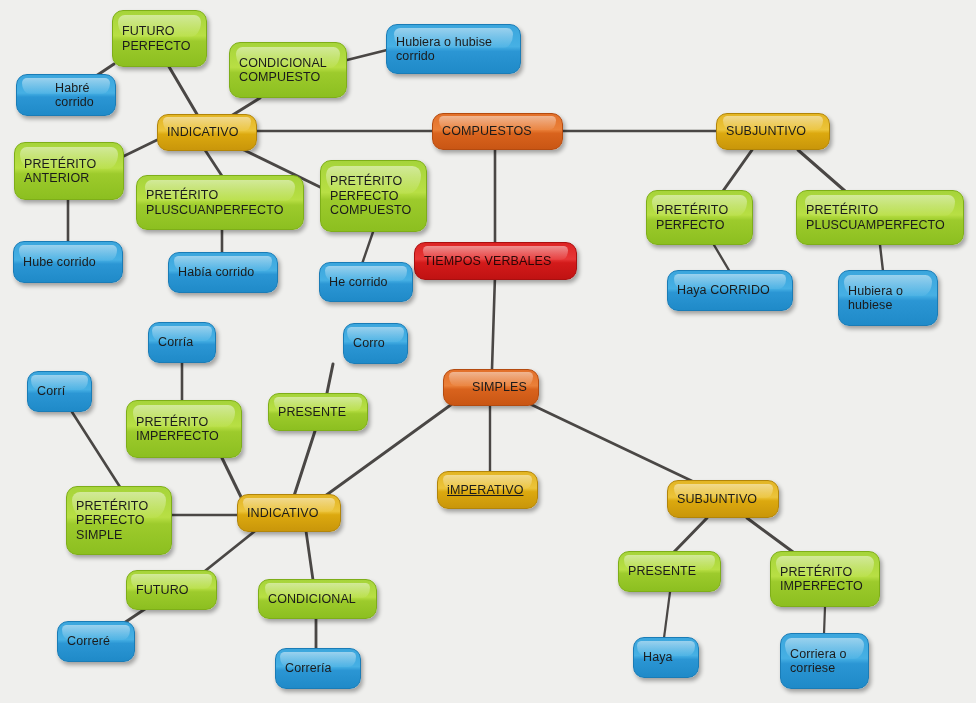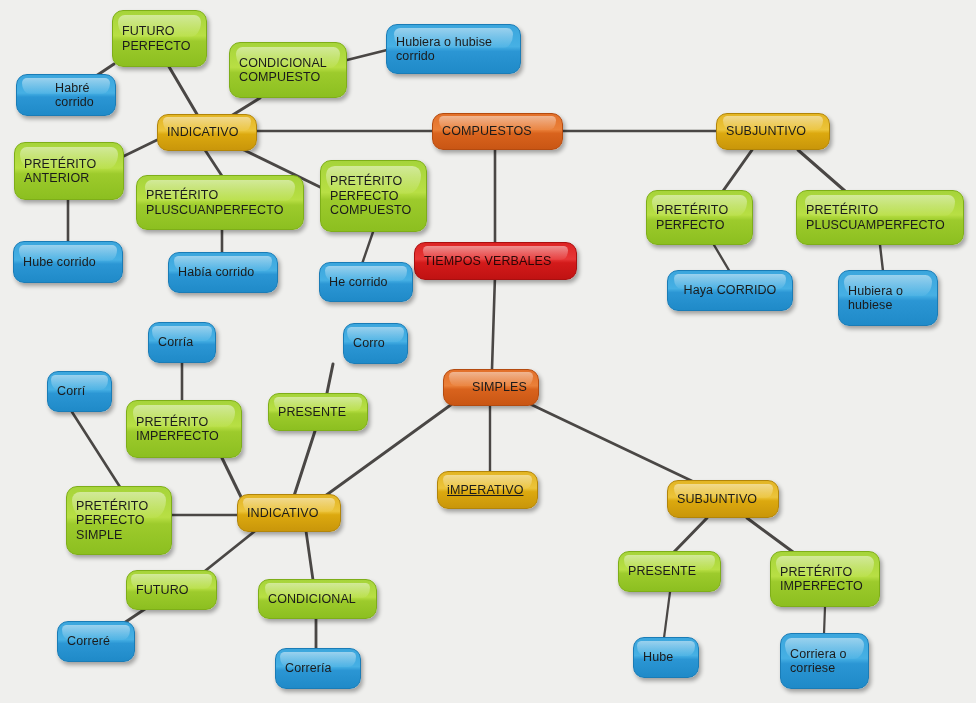--- a/index.html
+++ b/index.html
@@ -172,34 +172,34 @@
       </div>
       <div class="node c-blue" style="left: 13px; top: 241px; width: 110px; height: 42px;">
         <span class="lbl">Hube corrido</span>
       </div>
       <div class="node c-blue" style="left: 168px; top: 252px; width: 110px; height: 41px;">
         <span class="lbl">Había corrido</span>
       </div>
       <div class="node c-blue" style="left: 319px; top: 262px; width: 94px; height: 40px;">
         <span class="lbl">He corrido</span>
       </div>
-      <div class="node c-blue" style="left: 667px; top: 270px; width: 126px; height: 41px; text-align: center;">
+      <div class="node c-blue" style="left: 667px; top: 270px; width: 126px; height: 41px;">
         <span class="lbl">Haya CORRIDO</span>
       </div>
       <div class="node c-blue" style="left: 838px; top: 270px; width: 100px; height: 56px;">
         <span class="lbl">Hubiera o
 hubiese</span>
       </div>
       <div class="node c-blue" style="left: 148px; top: 322px; width: 68px; height: 41px;">
         <span class="lbl">Corría</span>
       </div>
       <div class="node c-blue" style="left: 299px; top: 323px; width: 65px; height: 41px; margin-left: 44px;">
         <span class="lbl">Corro</span>
       </div>
-      <div class="node c-blue" style="left: 27px; top: 371px; width: 65px; height: 41px; margin-left: 20px;">
+      <div class="node c-blue" style="left: 27px; top: 371px; width: 65px; height: 41px;">
         <span class="lbl">Corrí</span>
       </div>
       <div class="node c-orange" style="left: 443px; top: 369px; width: 96px; height: 37px; padding-left: 28px;">
         <span class="lbl">SIMPLES</span>
       </div>
       <div class="node c-green" style="left: 126px; top: 400px; width: 116px; height: 58px;">
         <span class="lbl">PRETÉRITO
 IMPERFECTO</span>
       </div>
       <div class="node c-green" style="left: 268px; top: 393px; width: 100px; height: 38px;">
@@ -229,21 +229,21 @@
       <div class="node c-green" style="left: 126px; top: 570px; width: 91px; height: 40px;">
         <span class="lbl">FUTURO</span>
       </div>
       <div class="node c-green" style="left: 258px; top: 579px; width: 119px; height: 40px;">
         <span class="lbl">CONDICIONAL</span>
       </div>
       <div class="node c-blue" style="left: 57px; top: 621px; width: 78px; height: 41px;">
         <span class="lbl">Correré</span>
       </div>
       <div class="node c-blue" style="left: 633px; top: 637px; width: 66px; height: 41px;">
-        <span class="lbl">Hube</span>
+        <span class="lbl">Haya</span>
       </div>
       <div class="node c-blue" style="left: 275px; top: 648px; width: 86px; height: 41px;">
         <span class="lbl">Correría</span>
       </div>
       <div class="node c-blue" style="left: 780px; top: 633px; width: 89px; height: 56px;">
         <span class="lbl">Corriera o
 corriese</span>
       </div>
     </div>
 </div>

